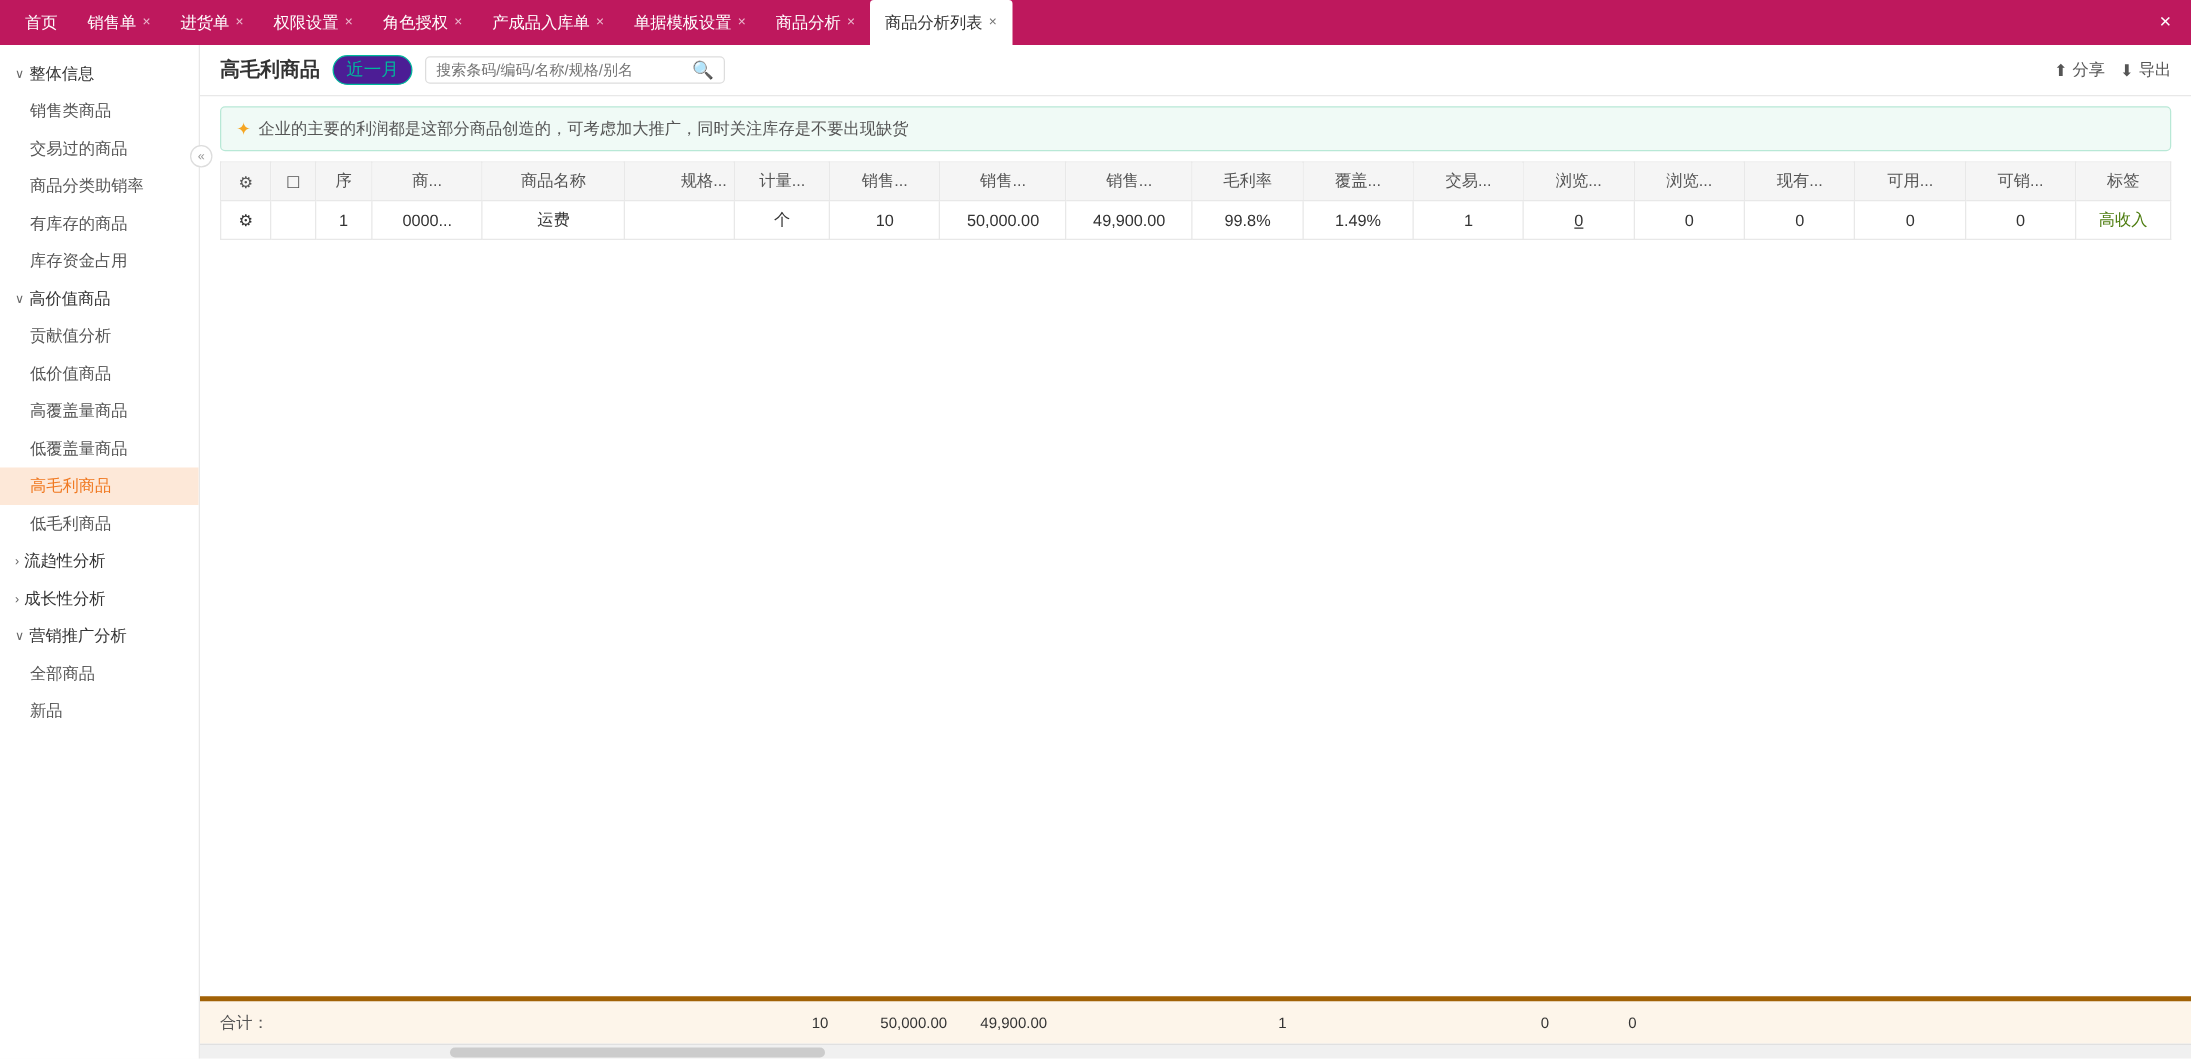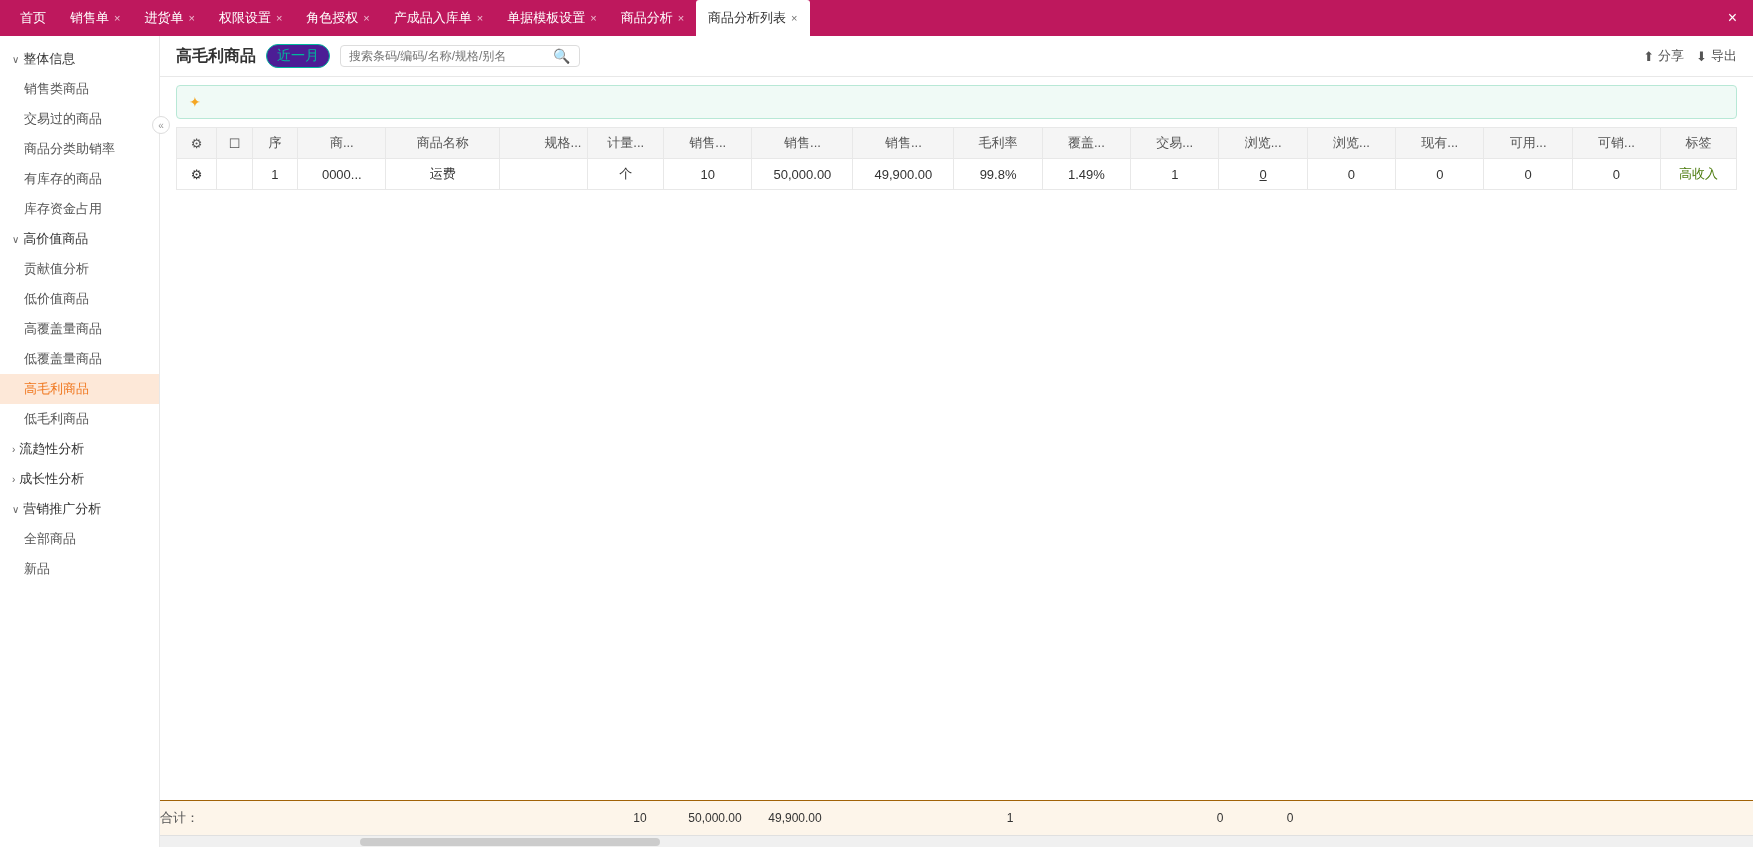--- a/index.html
+++ b/index.html
@@ -211,22 +211,22 @@
       text-align: center;
       color: #333;
       white-space: nowrap;
       overflow: hidden;
       text-overflow: ellipsis;
     }
 
     
     .footer-summary {
       background: #fdf5ea;
-      border-top: 1px solid #a16207;
-      padding: 8px 0;
+      border-top: 4px solid #a16207;
+      padding: 8px 16px;
       display: flex;
       align-items: center;
       font-size: 13px;
       color: #333;
       flex-shrink: 0;
       justify-content: space-between;
     }
     .footer-total-label { margin-right: 20px; color: #555; }
     .footer-cells {
       display: flex;
@@ -341,20 +341,21 @@
         </div>
         <div class="action-btn">
           <span>⬇</span>
           <span>导出</span>
         </div>
       </div>
     </div>
 
     <div class="info-banner">
       <span class="info-icon">✦</span>
+      <span>企业的主要的利润都是这部分商品创造的，可考虑加大推广，同时关注库存是不要出现缺货</span>
     </div>
 
     <div class="table-wrap">
       <table>
         <thead id="table-head">
             <tr>
               <th style="width: 32px;">⚙</th>
               <th style="width: 28px;">☐</th>
               <th style="width: 36px;">序</th>
               <th style="width: 70px;">商...</th>

